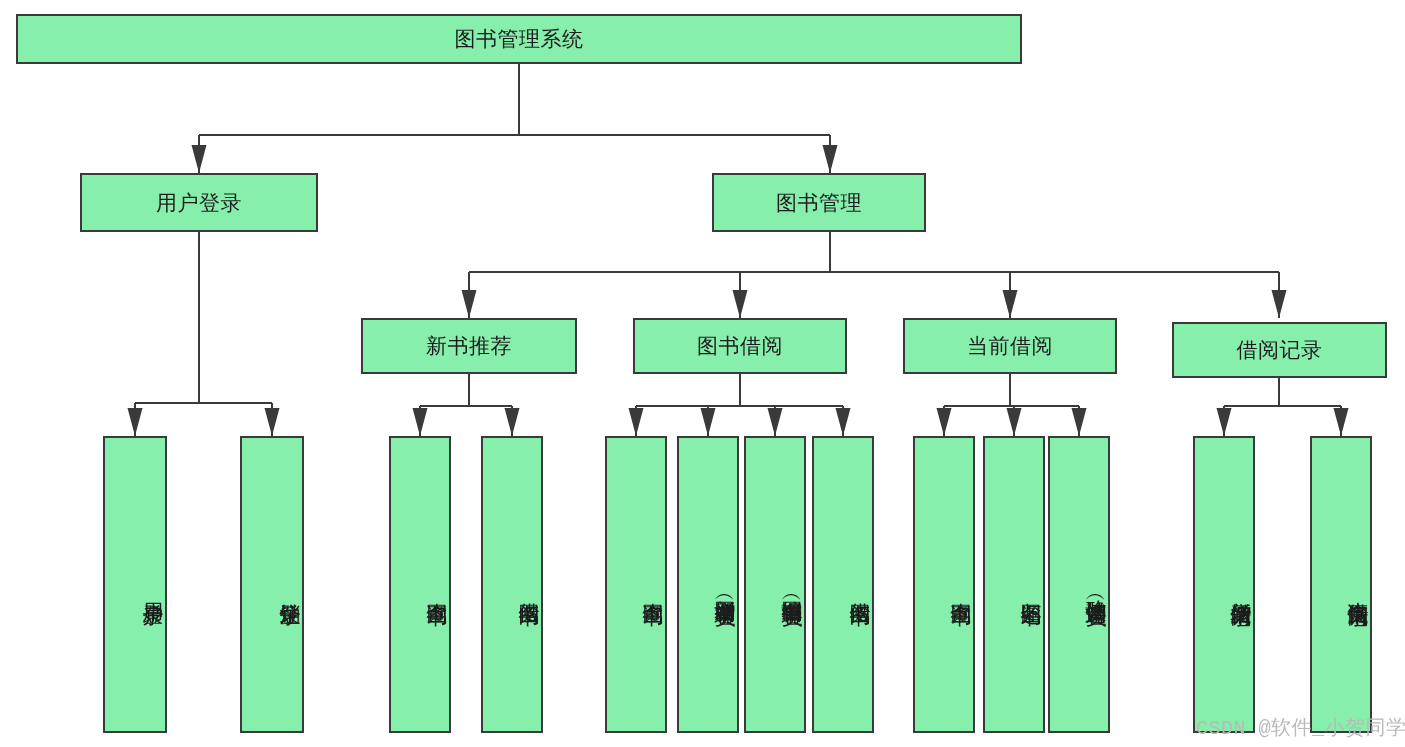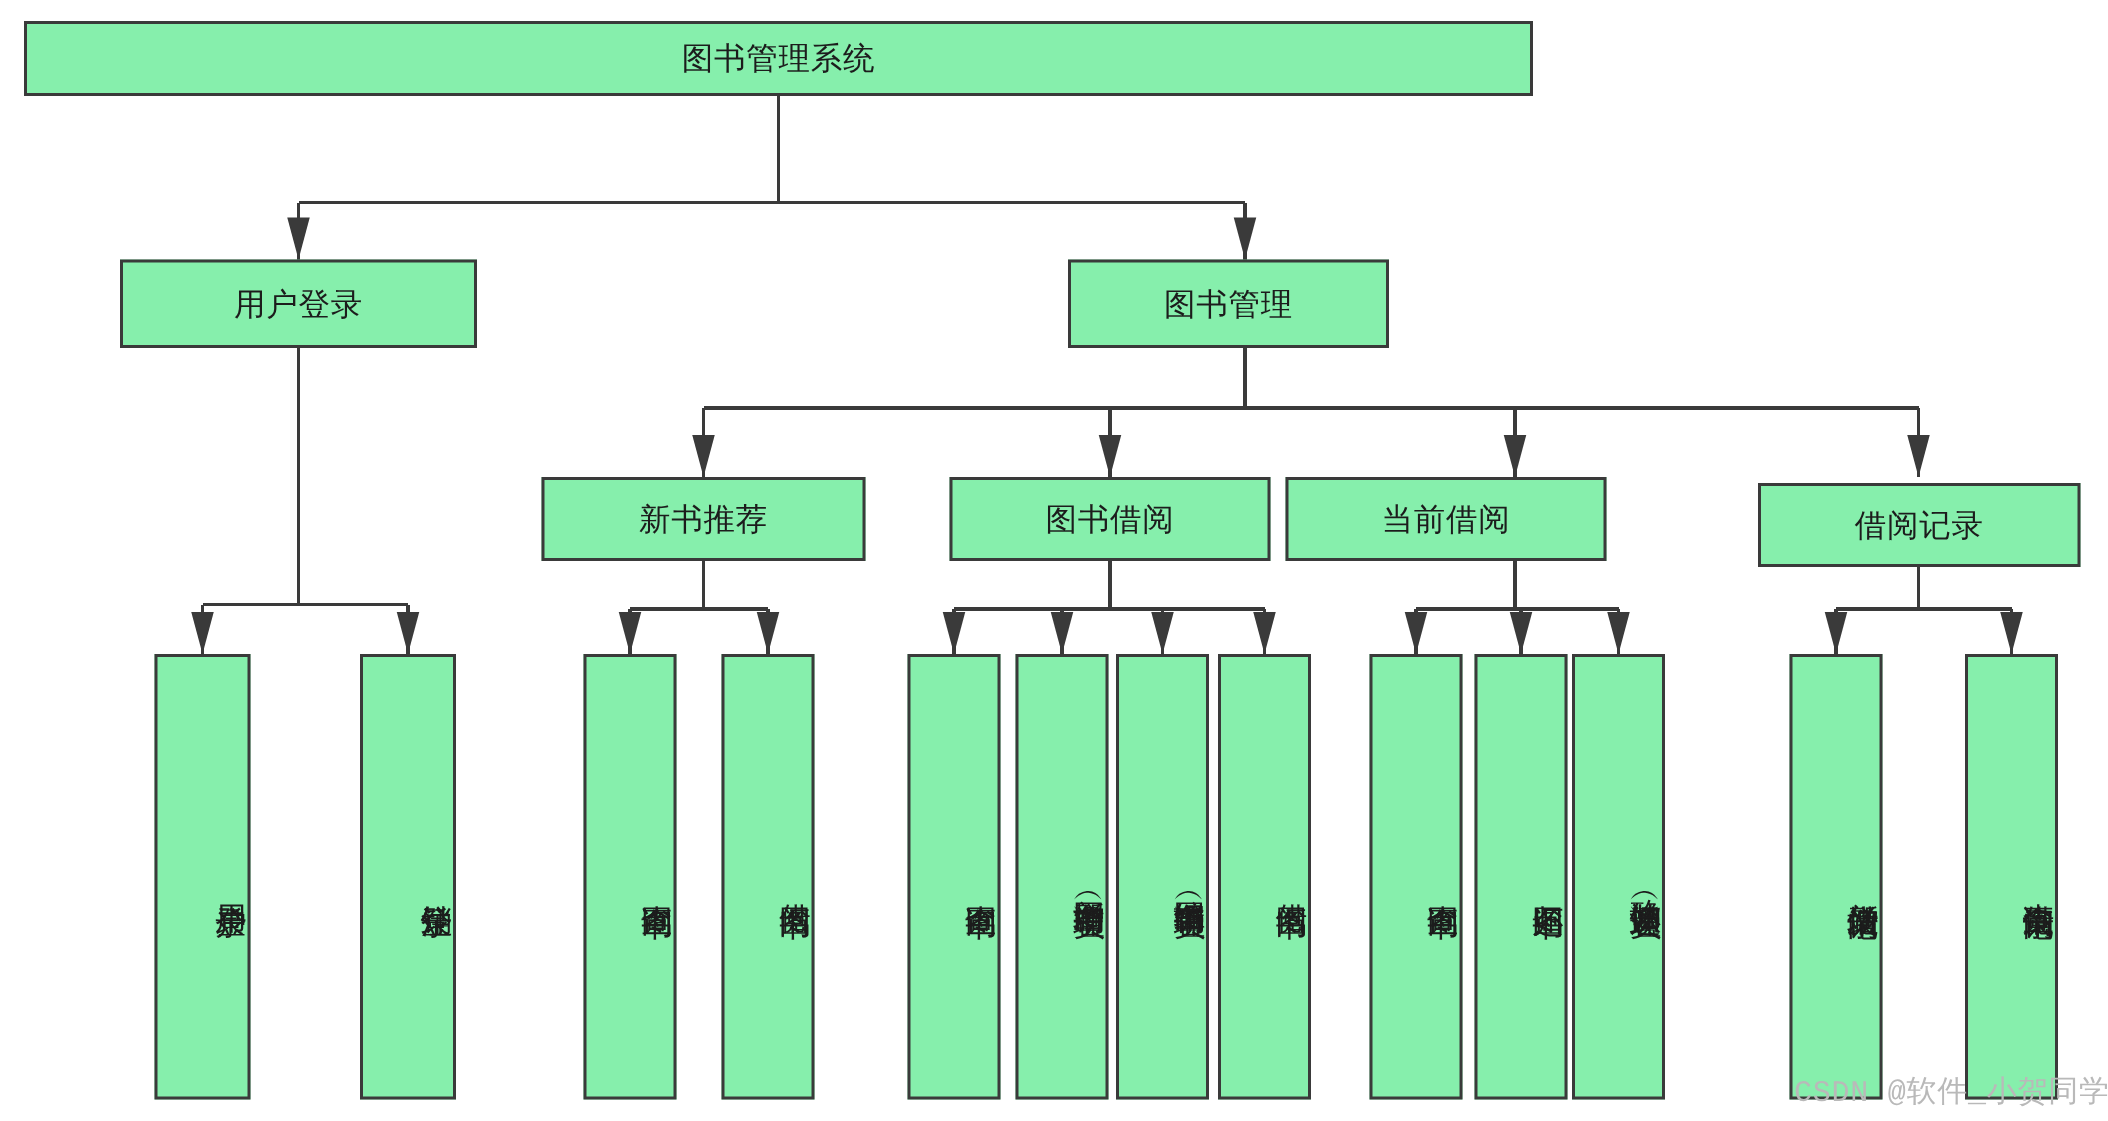--- a/index.html
+++ b/index.html
@@ -126,21 +126,21 @@
       </div>
       <div class="node node-h" style="left: 712px; top: 173px; width: 214px; height: 59px;">
         <span>图书管理</span>
       </div>
       <div class="node node-h" style="left: 361px; top: 318px; width: 216px; height: 56px; text-align: center;">
         <span>新书推荐</span>
       </div>
       <div class="node node-h" style="left: 633px; top: 318px; width: 214px; height: 56px;">
         <span>图书借阅</span>
       </div>
-      <div class="node node-h" style="left: 857px; top: 318px; width: 214px; height: 56px;">
+      <div class="node node-h" style="left: 903px; top: 318px; width: 214px; height: 56px;">
         <span>当前借阅</span>
       </div>
       <div class="node node-h" style="left: 1172px; top: 322px; width: 215px; height: 56px;">
         <span>借阅记录</span>
       </div>
       <div class="node node-v" style="left: 103px; top: 436px; width: 64px; height: 297px;">
         <span>用户登录</span>
       </div>
       <div class="node node-v" style="left: 240px; top: 436px; width: 64px; height: 297px;">
         <span>注销登录</span>

